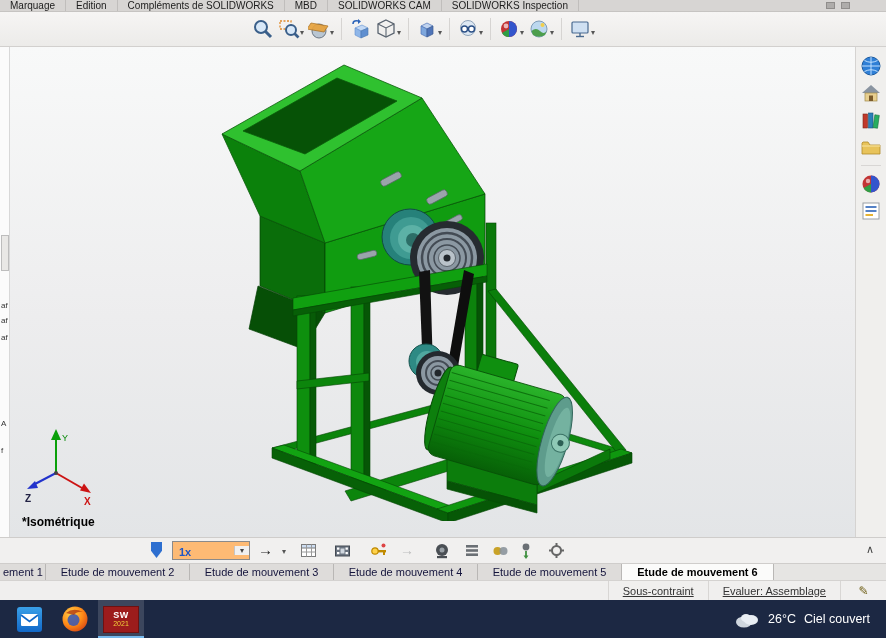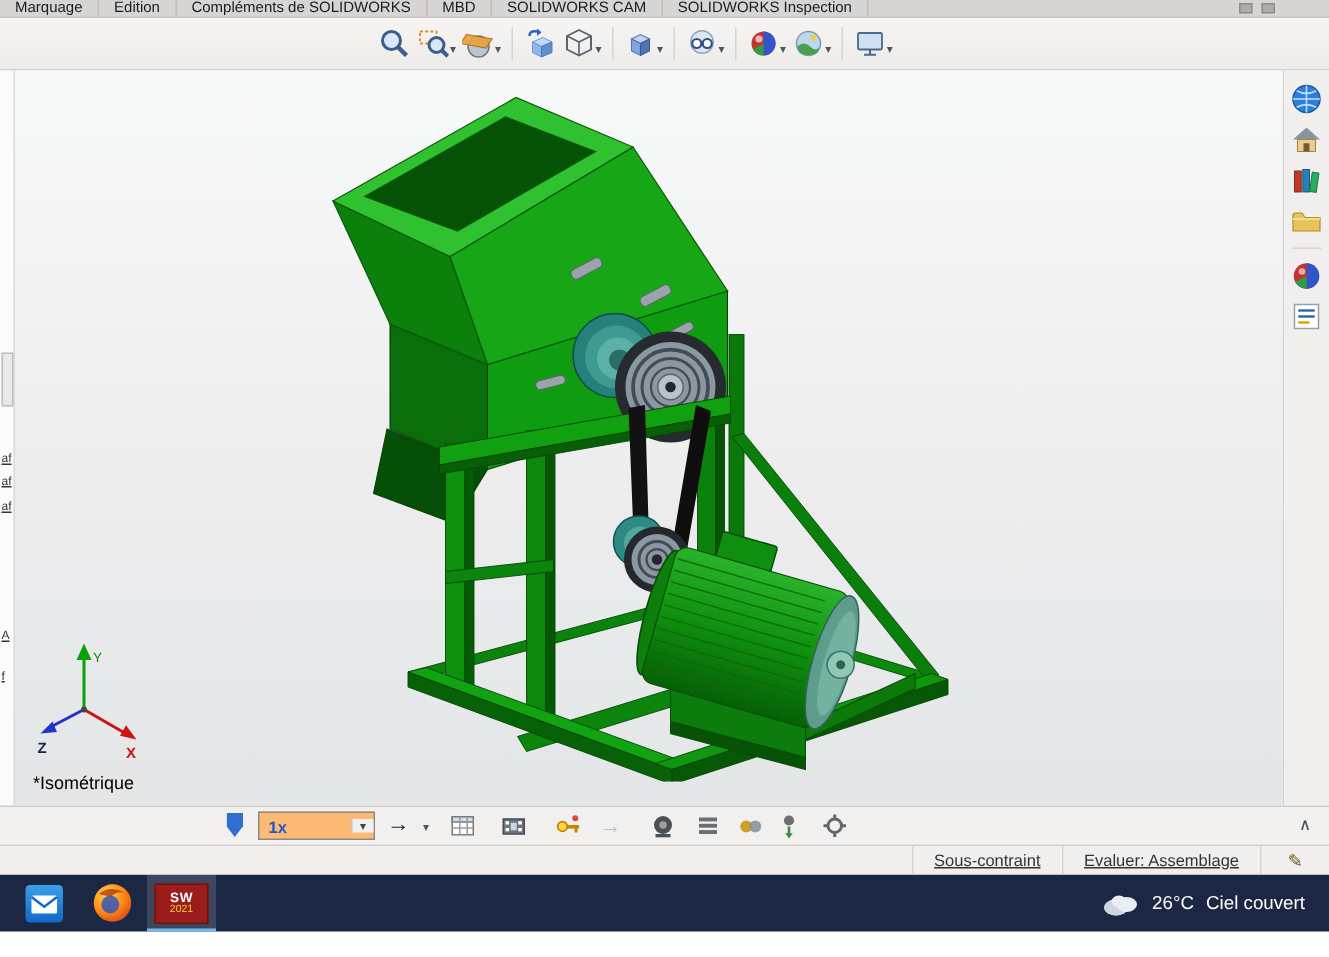--- a/index.html
+++ b/index.html
@@ -14,26 +14,26 @@
 
   
   .toolbar { height:35px; background:linear-gradient(#f6f5f4,#ecebe9); border-bottom:1px solid #d2d0ce; display:flex; align-items:center; padding-left:250px; }
   .tbtn { width:26px; height:26px; display:flex; align-items:center; justify-content:center; border-radius:2px; }
   .tcaret { font-size:8px; color:#555; margin:6px 2px 0 -2px; }
   .tsep { width:1px; height:22px; background:#d6d4d2; margin:0 5px; }
 
   
   .main { height:490px; display:flex; position:relative; }
   .left-strip { width:10px; background:#fbfbfb; border-right:1px solid #d8d8d8; position:relative; font-size:8px; color:#333; }
-  .frag { position:absolute; left:1px; white-space:nowrap;text-decoration:underline; }
+  .frag { position:absolute; left:1px; white-space:nowrap; }
   .strip-tab { position:absolute; top:188px; left:1px; width:8px; height:36px; background:#e9e8e6; border:1px solid #bdbdbd; }
   .viewport { flex:1; position:relative; background:linear-gradient(180deg,#f8f9f9 0%, #ededee 55%, #e3e5e7 100%); overflow:hidden; }
   .model-svg { position:absolute; left:175px; top:4px; width:470px; height:470px; }
   .triad-svg { position:absolute; left:14px; bottom:28px; width:72px; height:84px; }
-  .view-label { position:absolute; left:12px; bottom:8px; font-weight:normal; font-size:12px; color:#000; }
+  .view-label { position:absolute; left:12px; bottom:8px; font-weight:bold; font-size:12px; color:#000; }
   .taskpane { width:31px; background:#f0efed; border-left:1px solid #d5d3d1; display:flex; flex-direction:column; align-items:center; padding-top:8px; gap:5px; }
   .tp-icon { width:22px; height:22px; display:block; }
   .tp-sep { width:20px; height:1px; background:#d8d6d4; margin:2px 0; }
 
   
   .motionbar { height:26px; background:#f1f0ef; border-top:1px solid #cfcdcb; position:relative; }
   .timeline-key { position:absolute; left:151px; top:4px; width:11px; height:16px; background:#2e6fd0; clip-path:polygon(0 0,100% 0,100% 55%,50% 100%,0 55%); }
   .speed-combo { position:absolute; left:172px; top:3px; width:78px; height:19px; background:#fdba74; border:1px solid #8a8a8a; display:flex; align-items:center; }
   .speed-value { color:#1c56c7; font-weight:bold; font-size:11px; padding:3px 0 0 6px; flex:1; }
   .combo-caret { width:15px; border-left:1px solid #c5c5c5; background:#f0f0f0; display:flex; align-items:center; justify-content:center; font-size:8px; color:#444; }
@@ -395,20 +395,29 @@
     <svg class="m-icon" style="left:548px">
         <circle cx="8.5" cy="8.5" r="4.5" fill="none" stroke="#666" stroke-width="2"></circle>
         <rect x="7.5" y="1" width="2" height="3" fill="#666"></rect>
         <rect x="7.5" y="13" width="2" height="3" fill="#666"></rect>
         <rect x="1" y="7.5" width="3" height="2" fill="#666"></rect>
         <rect x="13" y="7.5" width="3" height="2" fill="#666"></rect>
       </svg>
     <span class="collapse-btn">∧</span>
   </div>
 
+  <div class="tabbar">
+    <span class="mtab w1">ement 1</span>
+    <span class="mtab wN">Etude de mouvement 2</span>
+    <span class="mtab wN">Etude de mouvement 3</span>
+    <span class="mtab wN">Etude de mouvement 4</span>
+    <span class="mtab wN">Etude de mouvement 5</span>
+    <span class="mtab active">Etude de mouvement 6</span>
+    <span class="tab-fill"></span>
+  </div>
 
   <div class="statusbar">
     <span class="sb-right">
       <span class="sb-item">Sous-contraint</span>
       <span class="sb-item">Evaluer: Assemblage</span>
     </span>
     <span class="sb-tools">
       <span>✎</span>
     </span>
   </div>

